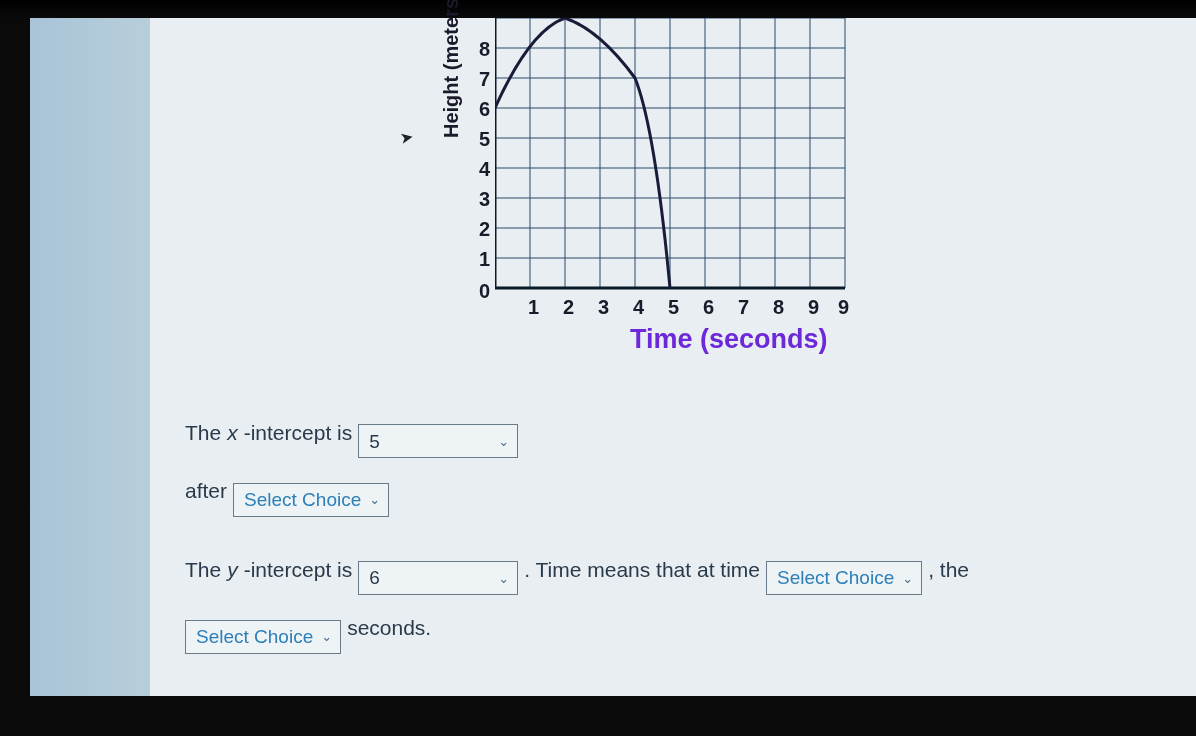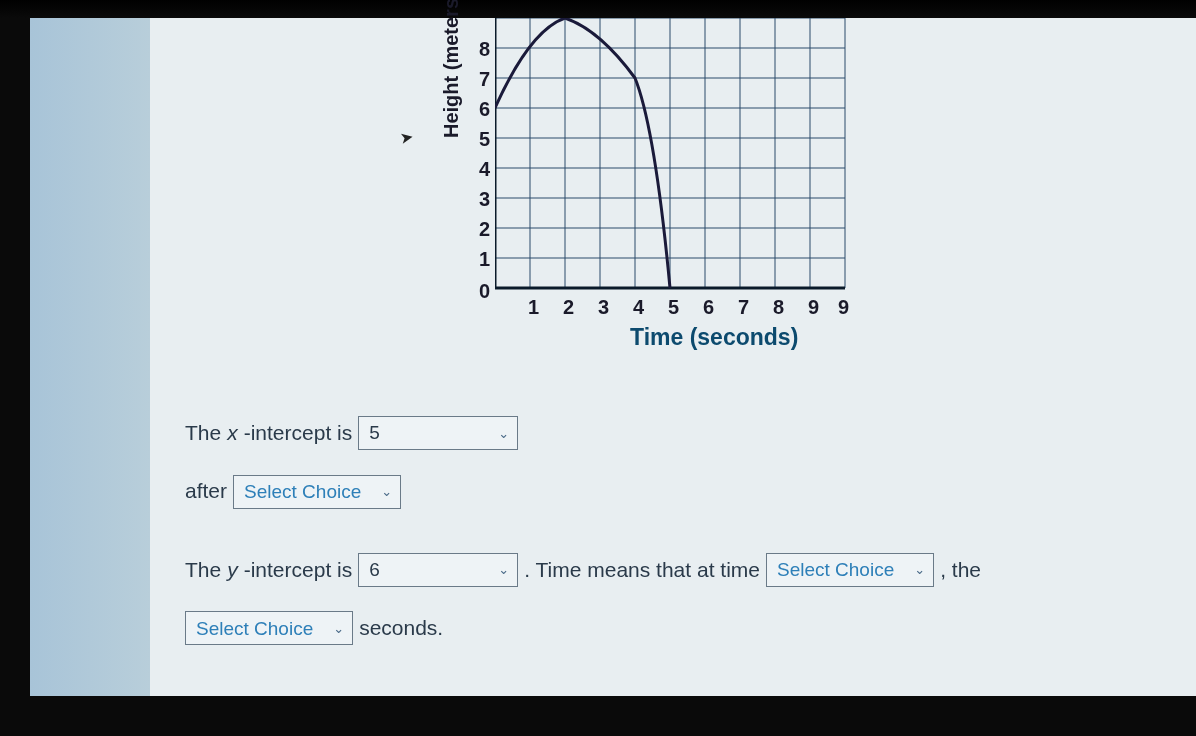--- a/index.html
+++ b/index.html
@@ -48,22 +48,22 @@
     transform-origin: left top;
     font-weight: bold;
     font-size: 20px;
     color: #1a1a2a;
   }
   .xlabel {
     position: absolute;
     left: 190px;
     top: 306px;
     font-weight: bold;
-    font-size: 23px;
-    color: #0c4a6e;
+    font-size: 27px;
+    color: #6d28d9;
   }
   .y-tick {
     position: absolute;
     right: 410px;
     font-size: 20px;
     font-weight: bold;
     color: #1a1a2a;
     text-align: right;
     width: 20px;
   }
@@ -87,35 +87,35 @@
     color: #222;
     transform: rotate(-10deg);
   }
   .question-block {
     margin-left: 35px;
     margin-top: 60px;
     font-size: 21px;
     color: #2a3a4a;
     line-height: 2.4;
   }
-  .line { display: flex; align-items: center; flex-wrap: wrap; gap: 6px; margin-bottom: 8px;}
+  .line { display: flex; align-items: flex-end; flex-wrap: wrap; gap: 6px; margin-bottom: 8px;}
   .select-box {
     display: inline-flex;
     align-items: center;
     border: 1px solid #6a7a88;
     background: #eef3f6;
     height: 34px;
     padding: 0 8px 0 10px;
     font-size: 19px;
     color: #2a3a4a;
     gap: 40px;
     min-width: 160px;
     justify-content: space-between;
   }
-  .select-box.choice { color: #2d7fb8; min-width: 140px; gap: 20px;}
+  .select-box.choice { color: #2d7fb8; min-width: 140px; gap: 8px;}
   .chev { font-size: 13px; color: #4a6a88; }
   .italic { font-style: italic; }
 </style>
 </head>
 <body>
 
 <div class="screen-edge-top"></div>
 <div class="sidebar"></div>
 
 <div class="content">

